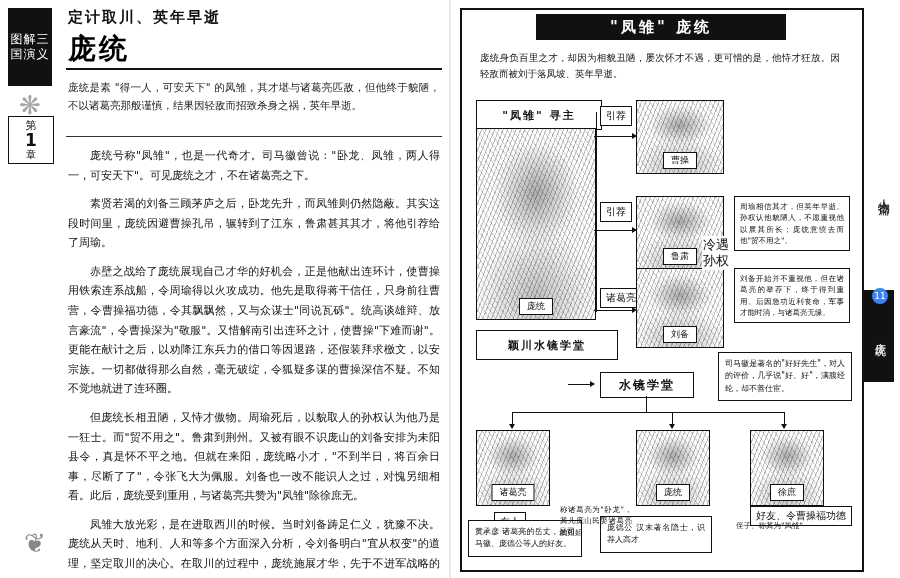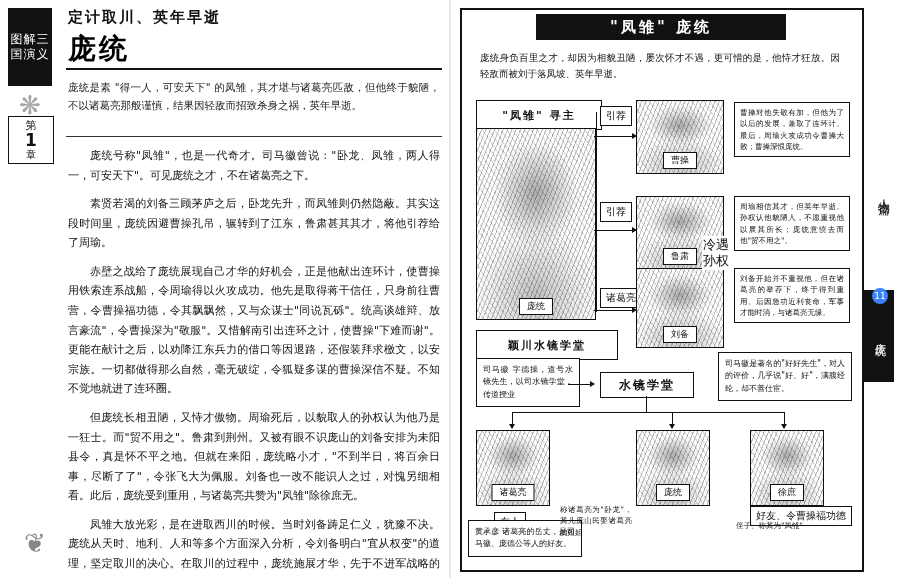--- a/index.html
+++ b/index.html
@@ -272,28 +272,25 @@
       <div class="cap">鲁肃</div>
     </div>
     <div class="pbox p-liubei">
       <div class="art"></div>
       <div class="cap">刘备</div>
     </div>
 
     <div class="edge-label" style="left:252px;top:252px;">孙权</div>
     <div class="edge-label" style="left:252px;top:236px;">冷遇</div>
 
-    <div class="note n-cao">曹操对他失敬有加，但他为了以后的发展，兼取了连环计。最后，周瑜火攻成功令曹操大败；曹操深恨庞统。</div>
     <div class="note n-sun">周瑜相信其才，但英年早逝。孙权认他貌陋人，不愿重视他以展其所长；庞统意愤去而他"贸不用之"。</div>
     <div class="note n-liu">刘备开始并不重视他，但在诸葛亮的举荐下，终于得到重用。后因急功近利丧命，军事才能时消，与诸葛亮无缘。</div>
 
     <div class="sec-label sec2">颖川水镜学堂</div>
 
-    <div class="school-box sb-sima">司马徽
-字德操，道号水镜先生，以司水镜学堂，传道授业</div>
     <div class="hline" style="left:118px;top:384px;width:24px;"></div>
     <div class="arrow-r" style="left:140px;top:381px;"></div>
     <div class="sb-school">水镜学堂</div>
     <div class="school-box sb-quote">司马徽是著名的"好好先生"，对人的评价，几乎说"好、好"，满腹经纶，却不善仕宦。</div>
 
     <div class="vline" style="left:196px;top:396px;height:16px;"></div>
     <div class="hline" style="left:62px;top:412px;width:272px;"></div>
     <div class="vline" style="left:62px;top:412px;height:16px;"></div>
     <div class="arrow-d" style="left:59px;top:424px;"></div>
     <div class="vline" style="left:222px;top:412px;height:16px;"></div>
@@ -310,20 +307,22 @@
       <div class="cap">庞统</div>
     </div>
     <div class="pbox p-right-portrait">
       <div class="art"></div>
       <div class="cap">徐庶</div>
     </div>
 
     <div class="tag t-rel1">友人</div>
     <div class="tag t-rel2">好友、令曹操福功德</div>
 
+    <div class="school-box sb-pangde">庞德公
+汉末著名隐士，识荐人高才</div>
     <div class="school-box sb-huangchengyan">黄承彦
 诸葛亮的岳丈，是司马徽、庞德公等人的好友。</div>
     <div class="mini-note mn-mid">称诸葛亮为"卧龙"，其儿庞山民娶诸葛亮的姐姐</div>
     <div class="mini-note mn-right">侄子、称其为"凤雏"</div>
 
     <div class="vstrip">人物篇</div>
     <div class="vstrip-black">庞统</div>
     <div class="vstrip-num">11</div>
   </div>
 

